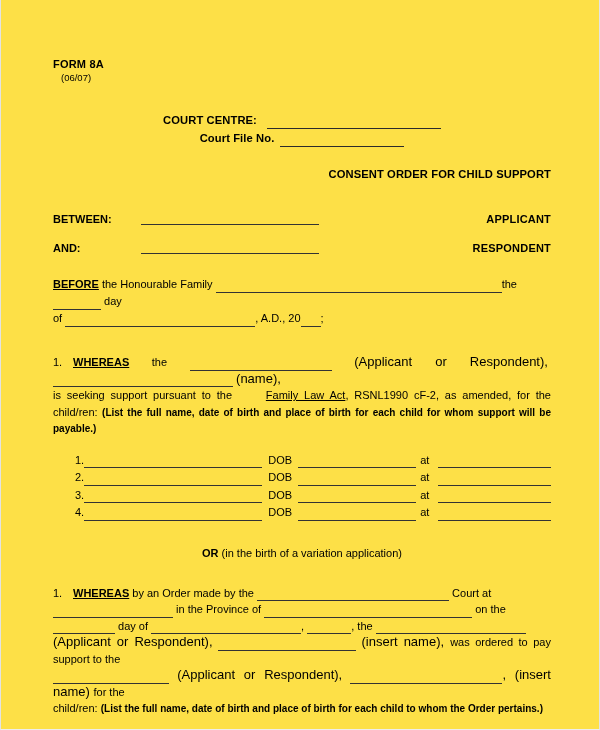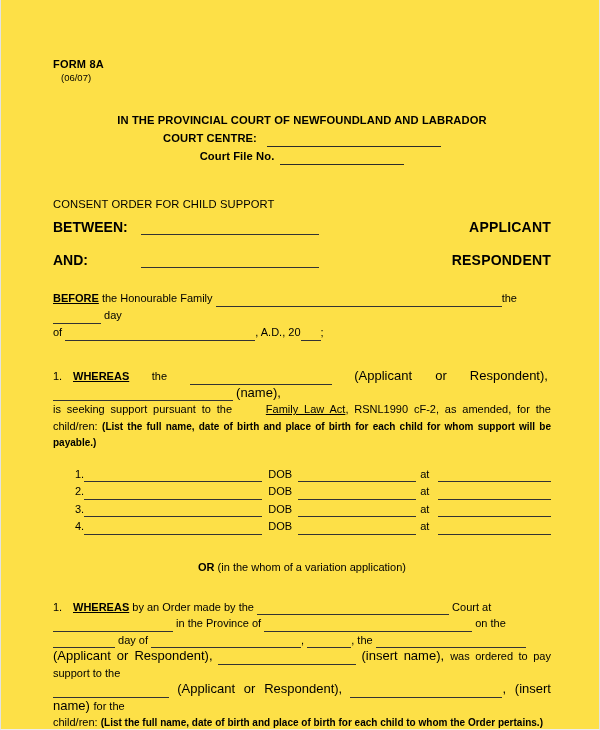--- a/index.html
+++ b/index.html
@@ -61,31 +61,31 @@
     font-weight: bold;
     line-height: 17px;
     letter-spacing: .1px;
   }
   .court-line1 { }
   .court-line2 { margin-top: 1px; }
   .court-line3 { margin-top: 1px; }
   .court-block .rule { border-bottom-color: #2b2b2b; }
 
   .doc-title {
+    margin-top: 21px;
+    text-align: right;
+    font-size: 11.2px;
+    font-weight: bold;
+    letter-spacing: .1px;
+  }
+
+  
+  .parties {
     margin-top: 33px;
-    text-align: left;
-    font-size: 11.2px;
-    font-weight: normal;
-    letter-spacing: .1px;
-  }
-
-  
-  .parties {
-    margin-top: 9px;
-    font-size: 14px;
+    font-size: 11px;
     font-weight: bold;
   }
   .party-row {
     display: flex;
     align-items: flex-end;
     margin-bottom: 17px;
   }
   .party-label {
     width: 88px;
     flex: 0 0 88px;
@@ -180,21 +180,20 @@
 
 <div class="page">
   <div class="content">
 
     <div class="form-no">
       <span>FORM 8A</span>
     </div>
     <div class="form-rev">(06/07)</div>
 
     <div class="court-block">
-      <div class="court-line1">IN THE PROVINCIAL COURT OF NEWFOUNDLAND AND LABRADOR</div>
       <div class="court-line2">
         <span>COURT CENTRE:</span><span class="rule" style="width:174px; margin-left:10px;"></span>
       </div>
       <div class="court-line3">
         <span>Court File No.</span><span class="rule" style="width:124px; margin-left:6px;"></span>
       </div>
     </div>
 
     <div class="doc-title">CONSENT ORDER FOR CHILD SUPPORT</div>
 
@@ -250,21 +249,21 @@
         <span class="child-idx">4.</span>
         <span class="child-name"><span class="rule"></span></span>
         <span class="child-dob-label">DOB</span>
         <span class="child-dob"><span class="rule"></span></span>
         <span class="child-at-label">at</span>
         <span class="child-place"><span class="rule"></span></span>
       </div>
     </div>
 
     <div class="or-line">
-      <span class="or-bold">OR</span><span> (in the whom of a variation application)</span>
+      <span class="or-bold">OR</span><span> (in the birth of a variation application)</span>
     </div>
 
     <div class="whereas whereas-2">
       <span class="para-num">1.</span><span class="kw">WHEREAS</span><span> by an Order made by the </span><span class="rule" style="width:192px;"></span>&nbsp;<span>Court</span>&nbsp;<span>at</span><br>
       <span class="rule" style="width:120px;"></span>&nbsp;<span>in the Province of </span><span class="rule" style="width:208px;"></span>&nbsp;<span>on the</span><br>
       <span class="rule" style="width:62px;"></span>&nbsp;<span>day of </span><span class="rule" style="width:150px;"></span><span>, </span><span class="rule" style="width:44px;"></span><span>, the </span><span class="rule" style="width:150px;"></span><br>
       <span class="ital-note">(Applicant or Respondent),</span>&nbsp;<span class="rule" style="width:138px;"></span>&nbsp;<span class="ital-note">(insert name), </span><span>was ordered to pay support to the</span><br>
       <span class="rule" style="width:116px;"></span>&nbsp;<span class="ital-note">(Applicant or Respondent),</span>&nbsp;<span class="rule" style="width:152px;"></span><span class="ital-note">, (insert name) </span><span>for the</span><br>
       <span class="justify-last"><span>child/ren:  </span><span class="bold-note">(List the full name, date of birth and place of birth for each child to whom the Order pertains.)</span></span>
     </div>

